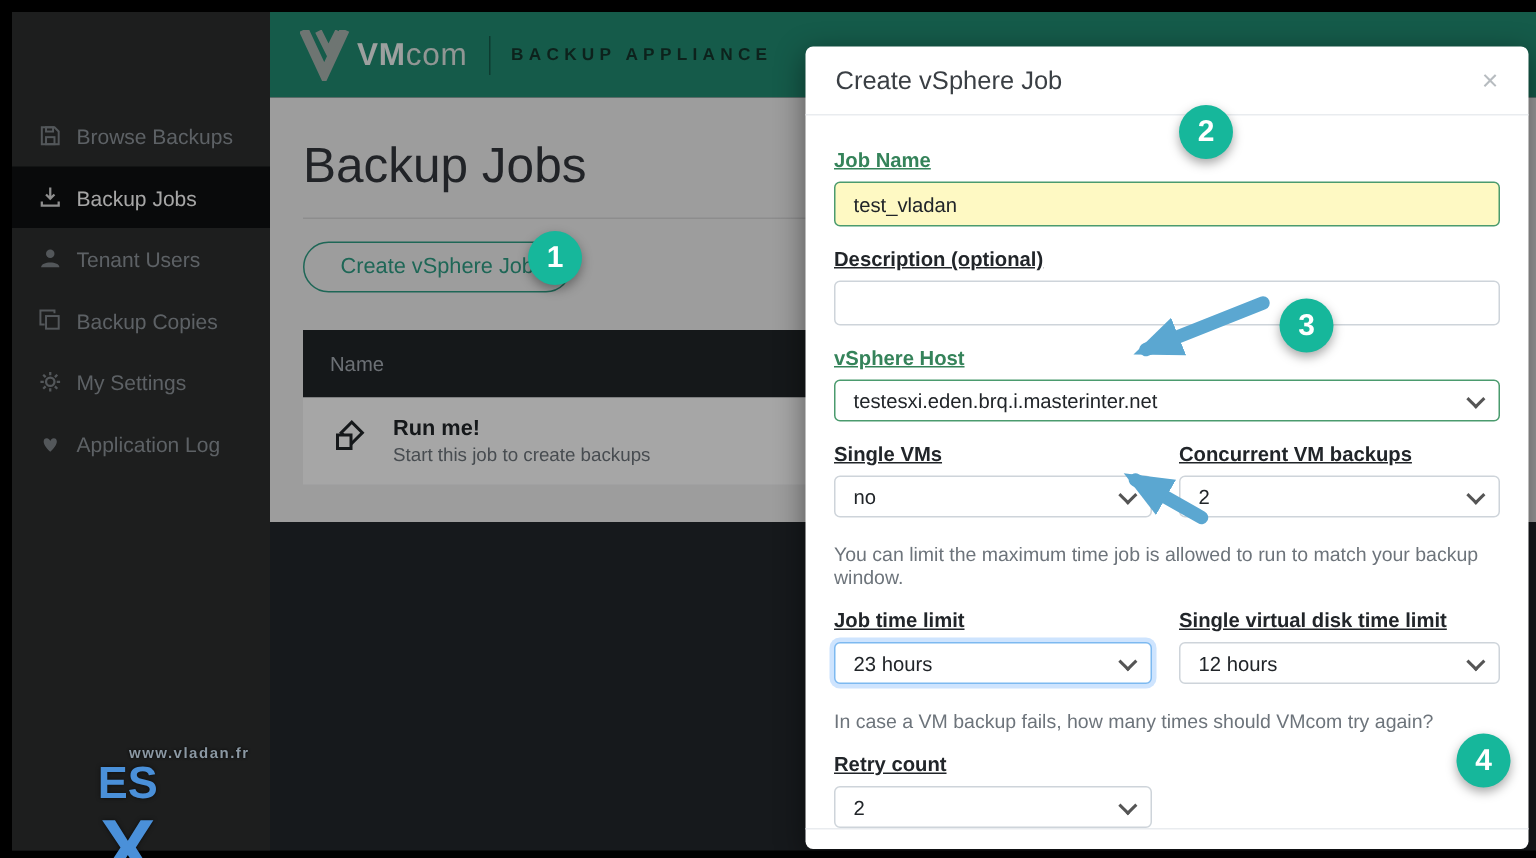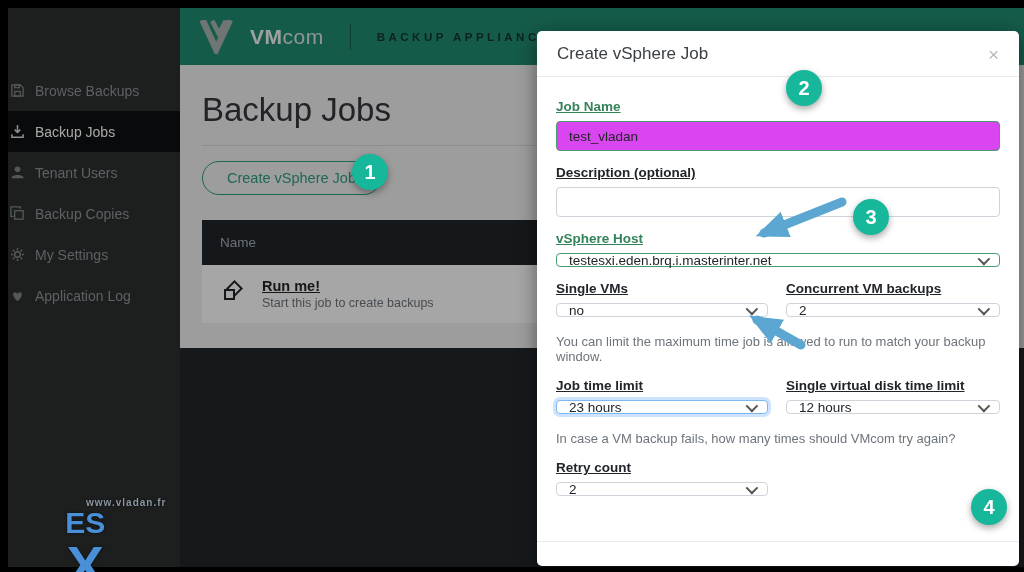--- a/index.html
+++ b/index.html
@@ -6,66 +6,66 @@
   body{
     width:1024px;height:572px;position:relative;overflow:hidden;
     background:#000;font-family:"Liberation Sans",sans-serif;
     -webkit-font-smoothing:antialiased;
   }
   
   .app{position:absolute;left:8px;top:8px;right:0;bottom:5px;background:#23272b;display:flex;}
   
   .sidebar{width:172px;background:#2d2e2e;flex:none;padding-top:62px;}
   .side-item{
-    height:41px;display:flex;align-items:center;gap:10px;padding-left:2px;
+    height:41px;display:flex;align-items:center;gap:10px;padding-left:18px;
     color:#8f969c;font-size:14px;cursor:pointer;
   }
   .side-item svg{flex:none;opacity:.85;}
   .side-item.active{background:#0f1011;color:#fff;}
   
   .main{flex:1;display:flex;flex-direction:column;min-width:0;}
   .topbar{height:57px;background:#218c72;display:flex;align-items:center;padding-left:20px;flex:none;}
-  .brand{display:flex;align-items:center;gap:12px;}
+  .brand{display:flex;align-items:center;}
   .brand-name{font-size:21px;color:#dfe6e3;letter-spacing:.5px;}
   .brand-name b{color:#f2f6f4;font-weight:bold;}
   .brand-sep{width:1px;height:26px;background:rgba(0,0,0,.35);margin:0 14px;}
   .brand-product{font-size:11.5px;font-weight:bold;letter-spacing:3.5px;color:#14352c;}
   .content{height:283px;background:#f1f1f2;padding:20px 26px 0 22px;box-sizing:border-box;flex:none;}
   .page-title{font-size:33px;font-weight:500;color:#33373c;margin:6px 0 0 0;padding-bottom:16px;border-bottom:1px solid #d9d9d9;}
   .btn-pill{
     display:inline-block;border-radius:50px;background:transparent;cursor:pointer;
     font-size:14.5px;padding:8px 24px;border:1px solid #2f9e85;color:#2f9e85;margin-top:15px;
   }
   .jobs-table{margin-top:25px;}
   .jt-head{background:#212529;color:#a6adb4;font-size:13.5px;padding:15px 18px;}
   .jt-row{background:#ffffff;display:flex;align-items:center;gap:14px;padding:13px 18px;}
-  .jt-titles .t1{font-size:14.5px;font-weight:bold;color:#212529;text-decoration:underline;}
+  .jt-titles .t1{font-size:14.5px;font-weight:bold;color:#212529;}
   .jt-titles .t2{font-size:12.5px;color:#6e757c;margin-top:2px;}
   
   .backdrop{position:absolute;inset:0;background:rgba(0,0,0,.35);z-index:50;}
   
   .modal{
     position:absolute;left:537px;top:31px;width:482px;height:535px;z-index:100;
     background:#fff;border-radius:5px;box-shadow:0 5px 20px rgba(0,0,0,.45);
     display:flex;flex-direction:column;box-sizing:border-box;
   }
   .m-head{display:flex;align-items:center;justify-content:space-between;padding:13px 20px 12px 20px;border-bottom:1px solid #e9ecef;flex:none;}
   .m-title{font-size:17px;color:#3a3f44;}
   .m-close{font-size:19px;color:#b7bcc0;cursor:pointer;line-height:1;}
   .m-body{flex:1;padding:14px 19px 0 19px;}
   .f-label{font-size:13.5px;font-weight:bold;color:#212529;margin:14px 0 7px 0;text-decoration:underline;}
   .f-label.green{color:#35835a;}
   .f-label.first{margin-top:8px;}
   .t-input{
     display:block;width:100%;box-sizing:border-box;height:30px;border-radius:4px;
     border:1px solid #ced4da;font-family:inherit;font-size:13.5px;color:#212529;padding:0 12px;outline:none;background:#fff;
   }
-  .t-input.autofill{background:#d946ef;border-color:#4b9b6e;}
+  .t-input.autofill{background:#fef9c3;border-color:#4b9b6e;}
   .sel{
-    height:14px;border:1px solid #ced4da;border-radius:4px;background:#fff;cursor:pointer;
+    height:28px;border:1px solid #ced4da;border-radius:4px;background:#fff;cursor:pointer;
     display:flex;align-items:center;justify-content:space-between;padding:0 12px;box-sizing:border-box;
   }
   .sel span{font-size:13.5px;color:#212529;}
   .sel.green{border-color:#4b9b6e;}
   .sel.focus{border-color:#7db9f0;box-shadow:0 0 0 3px rgba(30,130,250,.22);}
   .chev{width:7px;height:7px;border-right:2px solid #555;border-bottom:2px solid #555;transform:rotate(45deg) translateY(-2px);flex:none;}
   .row2{display:flex;gap:18px;}
   .col-l{width:212px;flex:none;}
   .col-r{flex:1;}
   .note{font-size:13px;color:#6d747b;margin:17px 0 0 0;}

